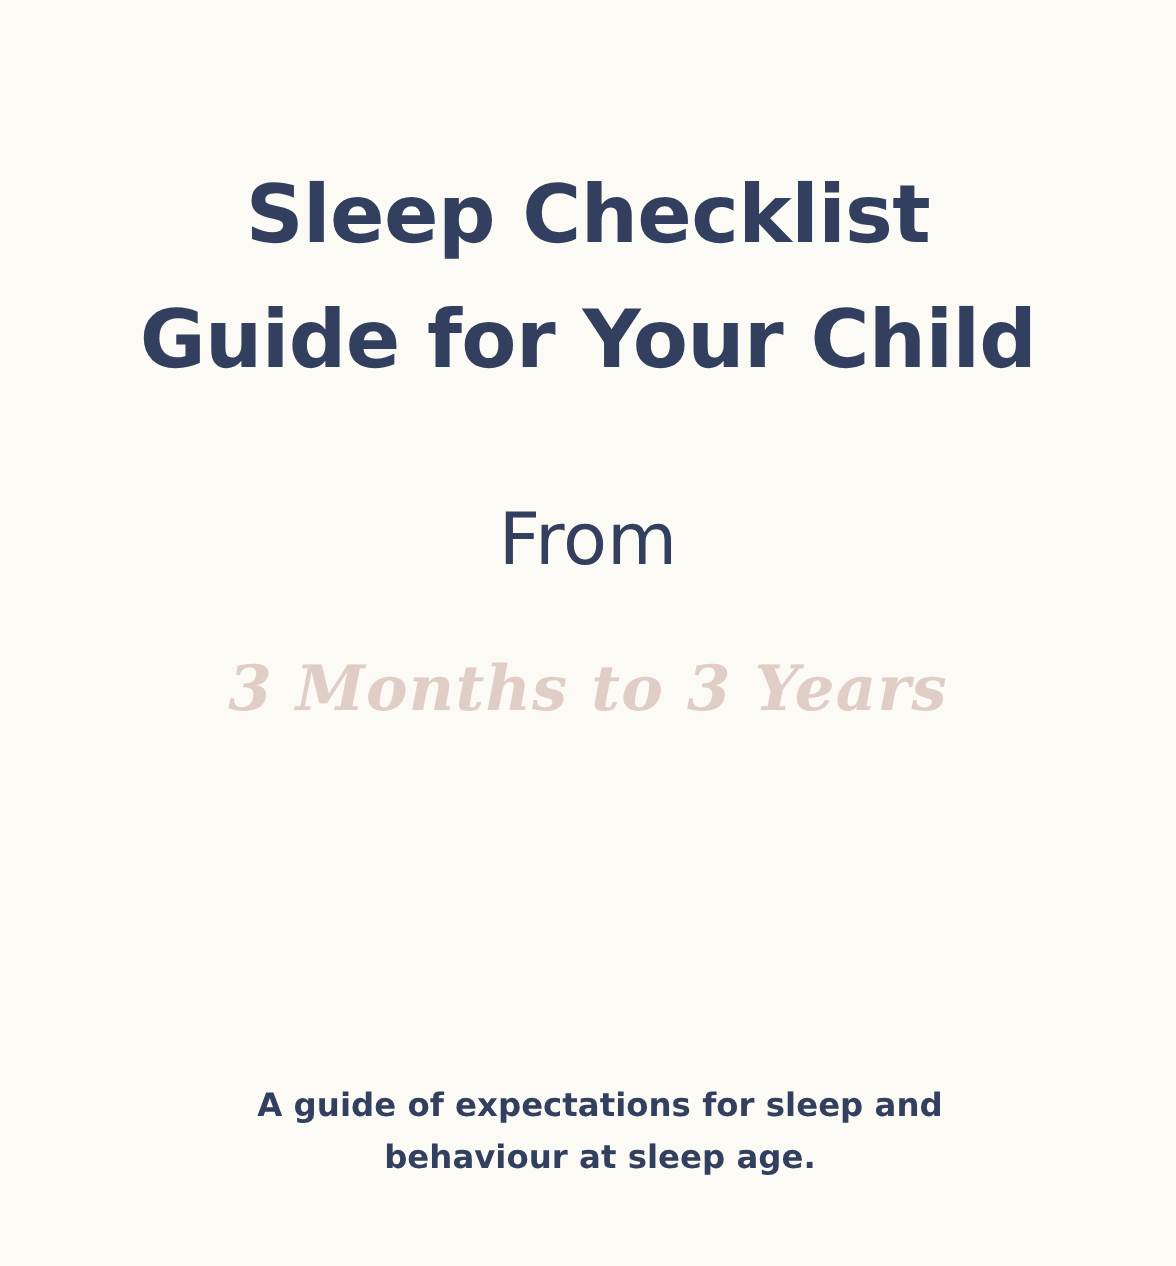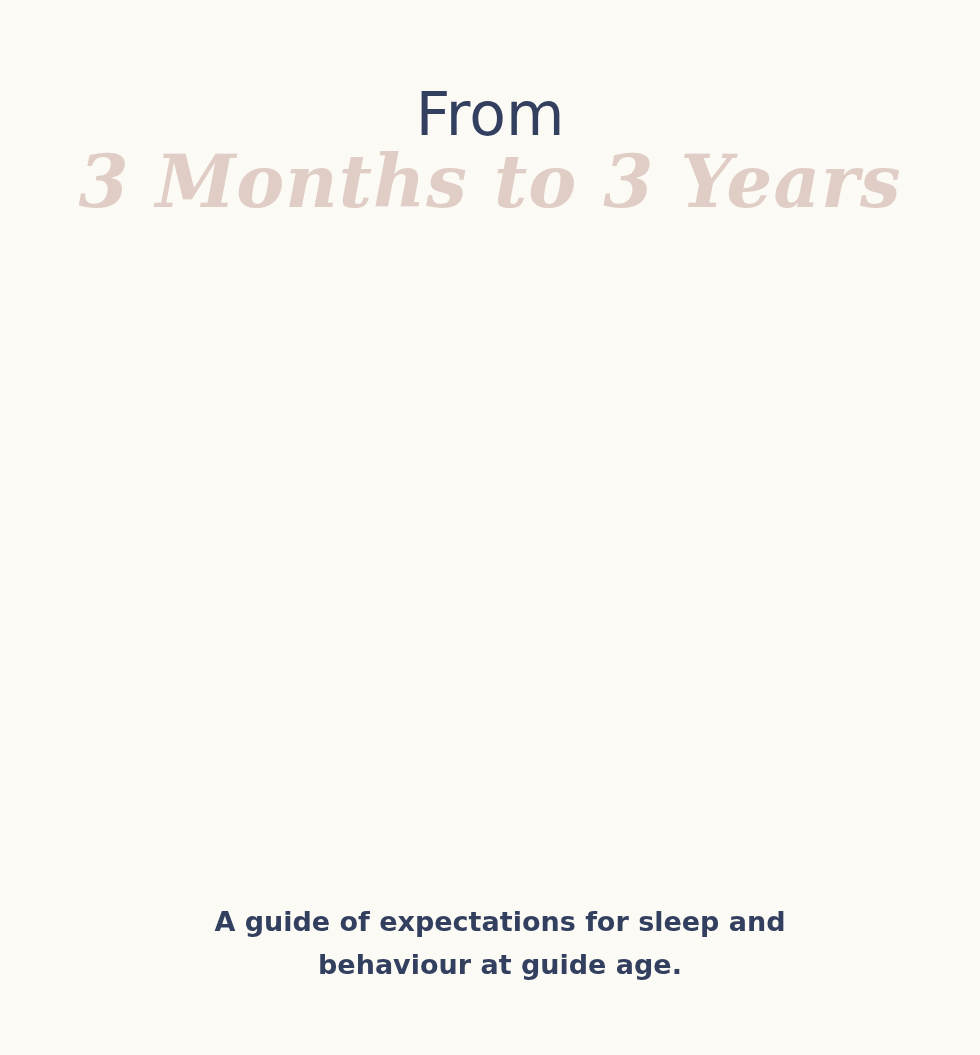--- a/index.html
+++ b/index.html
@@ -42,25 +42,26 @@
     margin-top: 84px;
     text-align: center;
     font-family: "DejaVu Sans", sans-serif;
     font-weight: normal;
     font-size: 60px;
     line-height: 1;
     color: #333f5f;
     letter-spacing: 0px;
   }
   .agerange {
+    margin-top: 68px;
     text-align: left;
     font-family: "DejaVu Serif", serif;
     font-style: italic;
     font-weight: bold;
-    font-size: 72px;
+    font-size: 52px;
     line-height: 1.05;
     color: #e0cdc6;
     letter-spacing: 1px;
   }
   .subtitle {
     position: absolute;
     left: 0;
     right: 0;
     top: 900px;
     text-align: center;
@@ -74,23 +75,27 @@
   .subtitle .sline {
     display: block;
     white-space: nowrap;
   }
 </style>
 </head>
 <body>
 
 <div class="page">
 
+  <div class="title">
+    <span class="line">Sleep Checklist</span>
+    <span class="line">Guide for Your Child</span>
+  </div>
 
   <div class="from">From</div>
 
   <div class="agerange">3 Months to 3 Years</div>
 
   <div class="subtitle">
     <span class="sline">A guide of expectations for sleep and</span>
-    <span class="sline">behaviour at guide age.</span>
+    <span class="sline">behaviour at sleep age.</span>
   </div>
 
 </div>
 
 </body></html>

